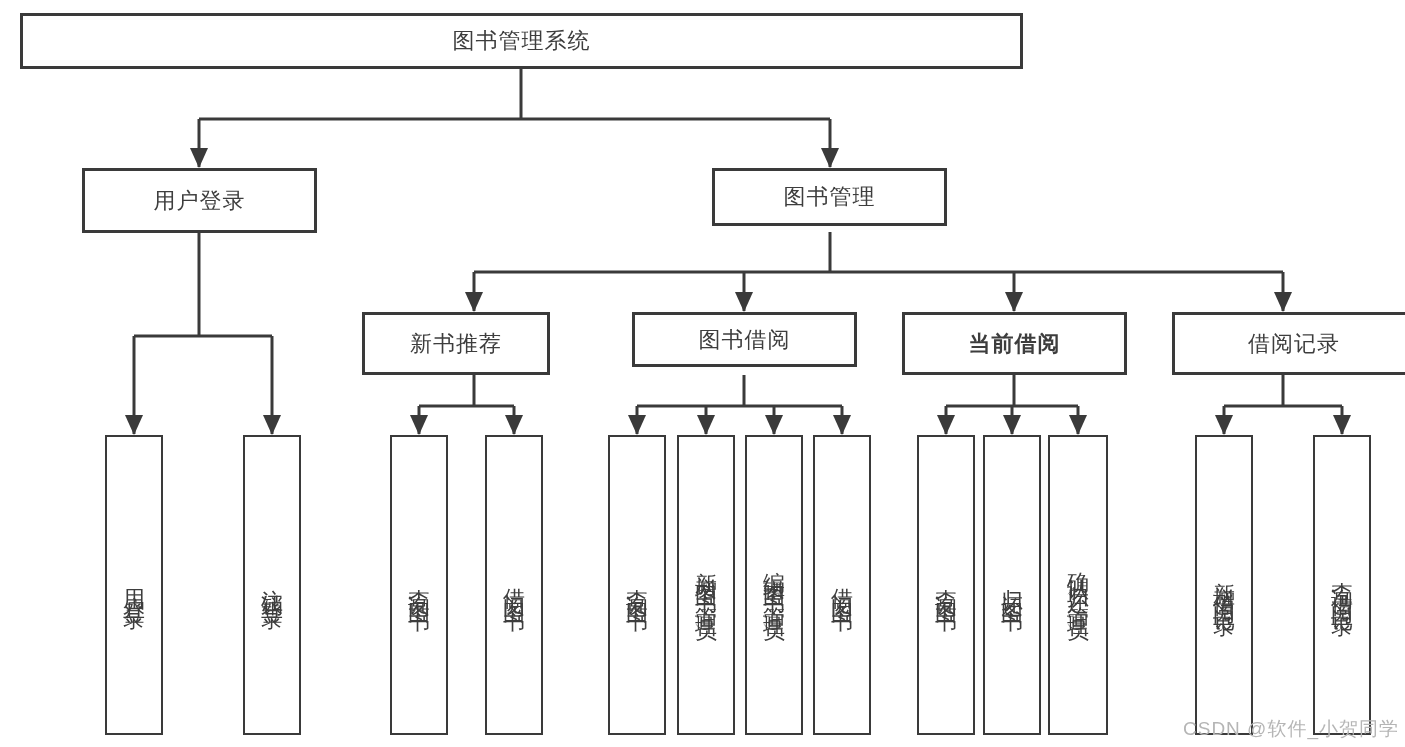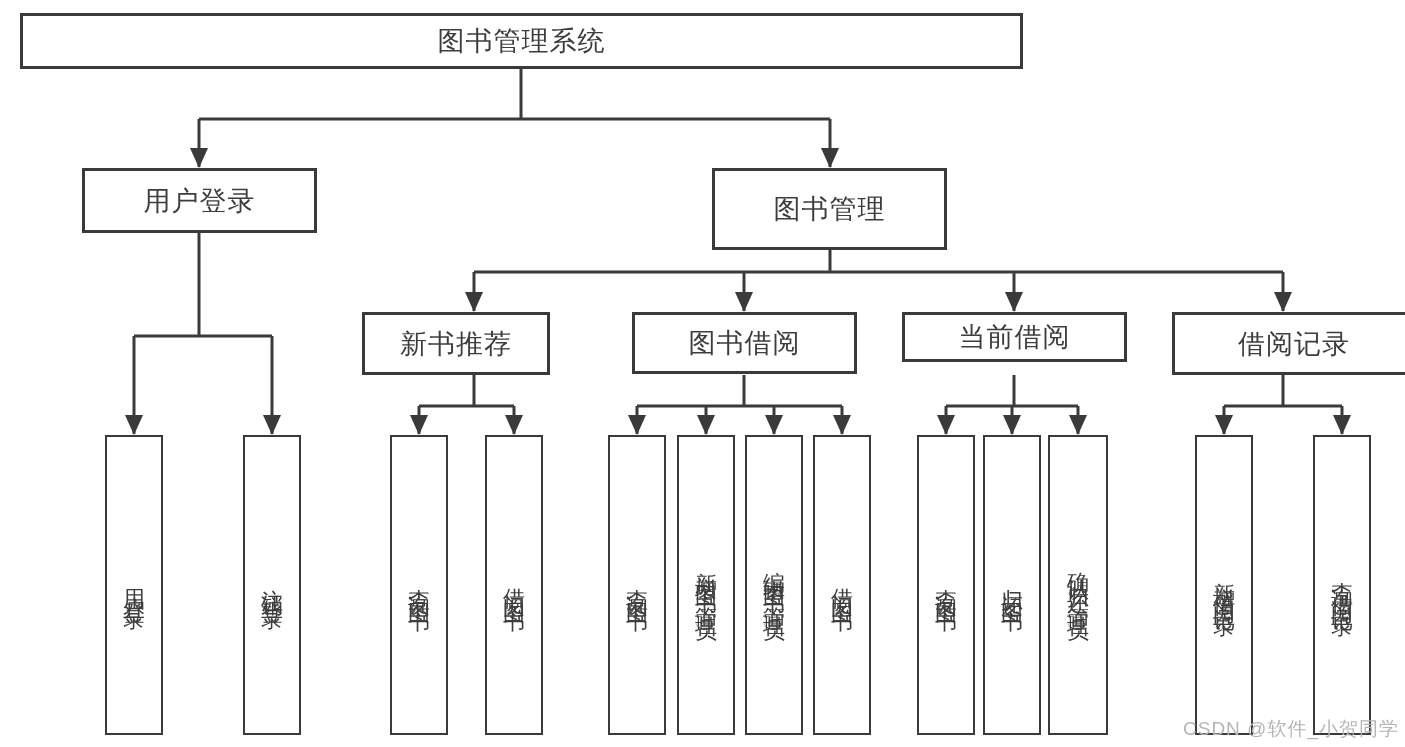--- a/index.html
+++ b/index.html
@@ -24,21 +24,21 @@
     position: absolute;
     background: #ffffff;
     border: 3px solid #3a3a3a;
     display: flex;
     align-items: center;
     justify-content: center;
     z-index: 2;
   }
   .box .lbl {
     color: #3d3d3d;
-    font-size: 27px;
+    font-size: 22px;
     letter-spacing: 1px;
     white-space: nowrap;
   }
   .leaf {
     border-width: 2.5px;
     width: 58px;
     height: 300px;
     top: 435px;
   }
   .leaf .vlbl {
@@ -104,31 +104,31 @@
     </g>
   </svg>
 
   <div class="box" style="left:20px; top:13px; width:1003px; height:56px;">
     <span class="lbl">图书管理系统</span>
   </div>
 
   <div class="box" style="left:82px; top:168px; width:235px; height:65px;">
     <span class="lbl">用户登录</span>
   </div>
-  <div class="box" style="left:712px; top:168px; width:235px; height:82px;">
+  <div class="box" style="left:712px; top:168px; width:235px; height:58px;">
     <span class="lbl">图书管理</span>
   </div>
 
   <div class="box" style="left:362px; top:312px; width:188px; height:63px;">
     <span class="lbl">新书推荐</span>
   </div>
-  <div class="box" style="left:632px; top:312px; width:225px; height:62px;">
+  <div class="box" style="left:632px; top:312px; width:225px; height:55px;">
     <span class="lbl">图书借阅</span>
   </div>
-  <div class="box" style="left:902px; top:312px; width:225px; height:50px;">
+  <div class="box" style="left:902px; top:312px; width:225px; height:63px;font-weight:bold;">
     <span class="lbl">当前借阅</span>
   </div>
   <div class="box" style="left:1172px; top:312px; width:244px; height:63px;">
     <span class="lbl">借阅记录</span>
   </div>
 
   <div class="box leaf" style="left:105px;">
     <span class="vlbl">用户登录</span>
   </div>
   <div class="box leaf" style="left:243px;">

